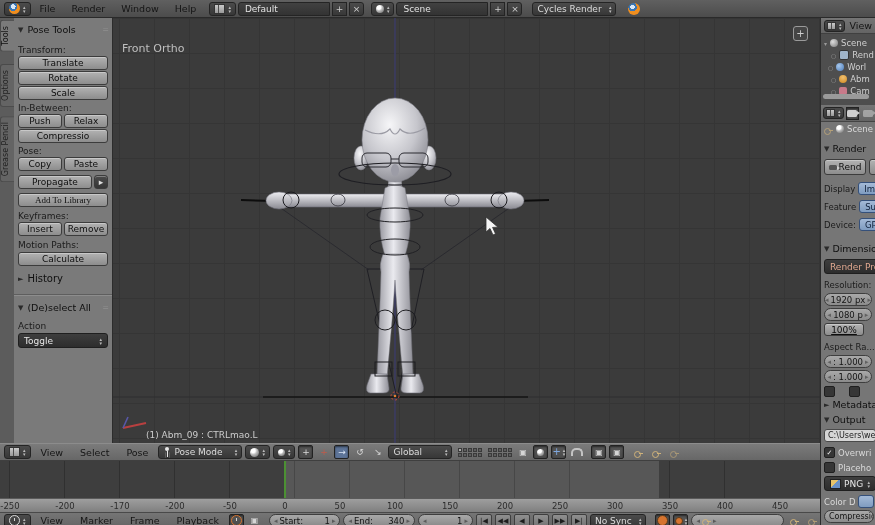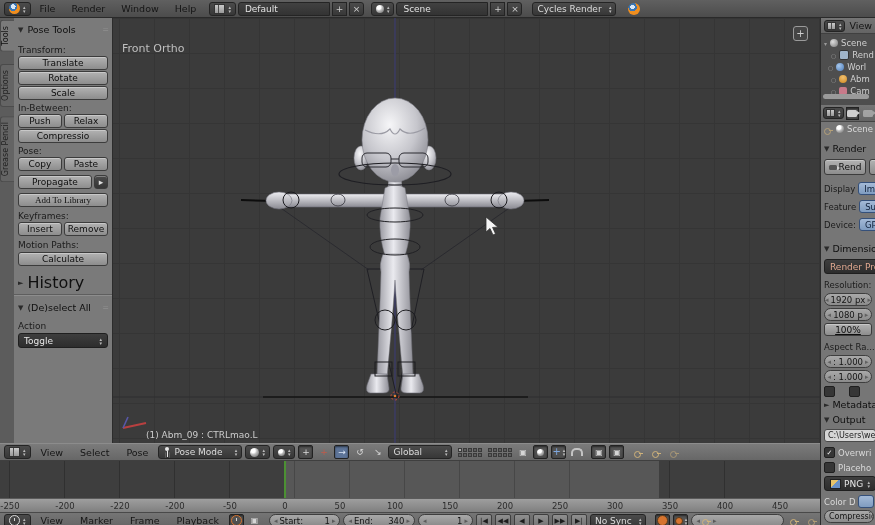--- a/index.html
+++ b/index.html
@@ -197,21 +197,21 @@
     <div class="r btn" style="top:175px;font-family:Liberation Serif, serif;">Add To Library</div>
     <div class="r lbl" style="top:193px;">Keyframes:</div>
     <div class="r two" style="top:204px;">
       <div class="btn">Insert</div>
       <div class="btn">Remove</div>
     </div>
     <div class="r lbl" style="top:222px;">Motion Paths:</div>
     <div class="r btn" style="top:234px;">Calculate</div>
     <div class="r ptitle" style="top:255px;">
       <span class="tri">►</span>
-      <span style="font-size:16px;">History</span>
+      <span style="font-size:10px;">History</span>
     </div>
     <div class="r sep" style="top:276px;left:0;right:0;"></div>
     <div class="r ptitle" style="top:284px;">
       <span class="tri">▼</span>
       <span>(De)select All</span>
       <span class="drag">=</span>
     </div>
     <div class="r lbl" style="top:303px;">Action</div>
     <div class="r ddark" style="top:315px;">
       <span>Toggle</span>
@@ -381,21 +381,21 @@
       </span>
   </div>
 
   <div id="tl-track" class="abs">
     <div id="tl-range"></div>
     <div id="playhead"></div>
   </div>
   <div id="tl-ruler" class="abs">
     <span class="tick" style="left:10px">-250</span>
     <span class="tick" style="left:65px">-200</span>
-    <span class="tick" style="left:120px">-220</span>
+    <span class="tick" style="left:120px">-170</span>
     <span class="tick" style="left:175px">-200</span>
     <span class="tick" style="left:230px">-50</span>
     <span class="tick" style="left:285px">0</span>
     <span class="tick" style="left:340px">50</span>
     <span class="tick" style="left:395px">100</span>
     <span class="tick" style="left:450px">150</span>
     <span class="tick" style="left:505px">200</span>
     <span class="tick" style="left:560px">250</span>
     <span class="tick" style="left:615px">300</span>
     <span class="tick" style="left:670px">350</span>
@@ -553,21 +553,21 @@
         <span class="numf">
           <span>1920 px</span>
         </span>
       </div>
     <div class="pr" style="top:203px;">
         <span class="numf">
           <span>1080 p</span>
         </span>
       </div>
     <div class="pr" style="top:218px;">
-        <span class="btn" style="width:48px;height:13px;text-decoration:underline;">100%</span>
+        <span class="btn" style="width:40px;height:13px;text-decoration:underline;">100%</span>
       </div>
     <div class="pr" style="top:237px;">
       <span class="lbl8">Aspect Ra...</span>
     </div>
     <div class="pr" style="top:250px;">
         <span class="numf">
           <span>: 1.000</span>
         </span>
       </div>
     <div class="pr" style="top:265px;">

